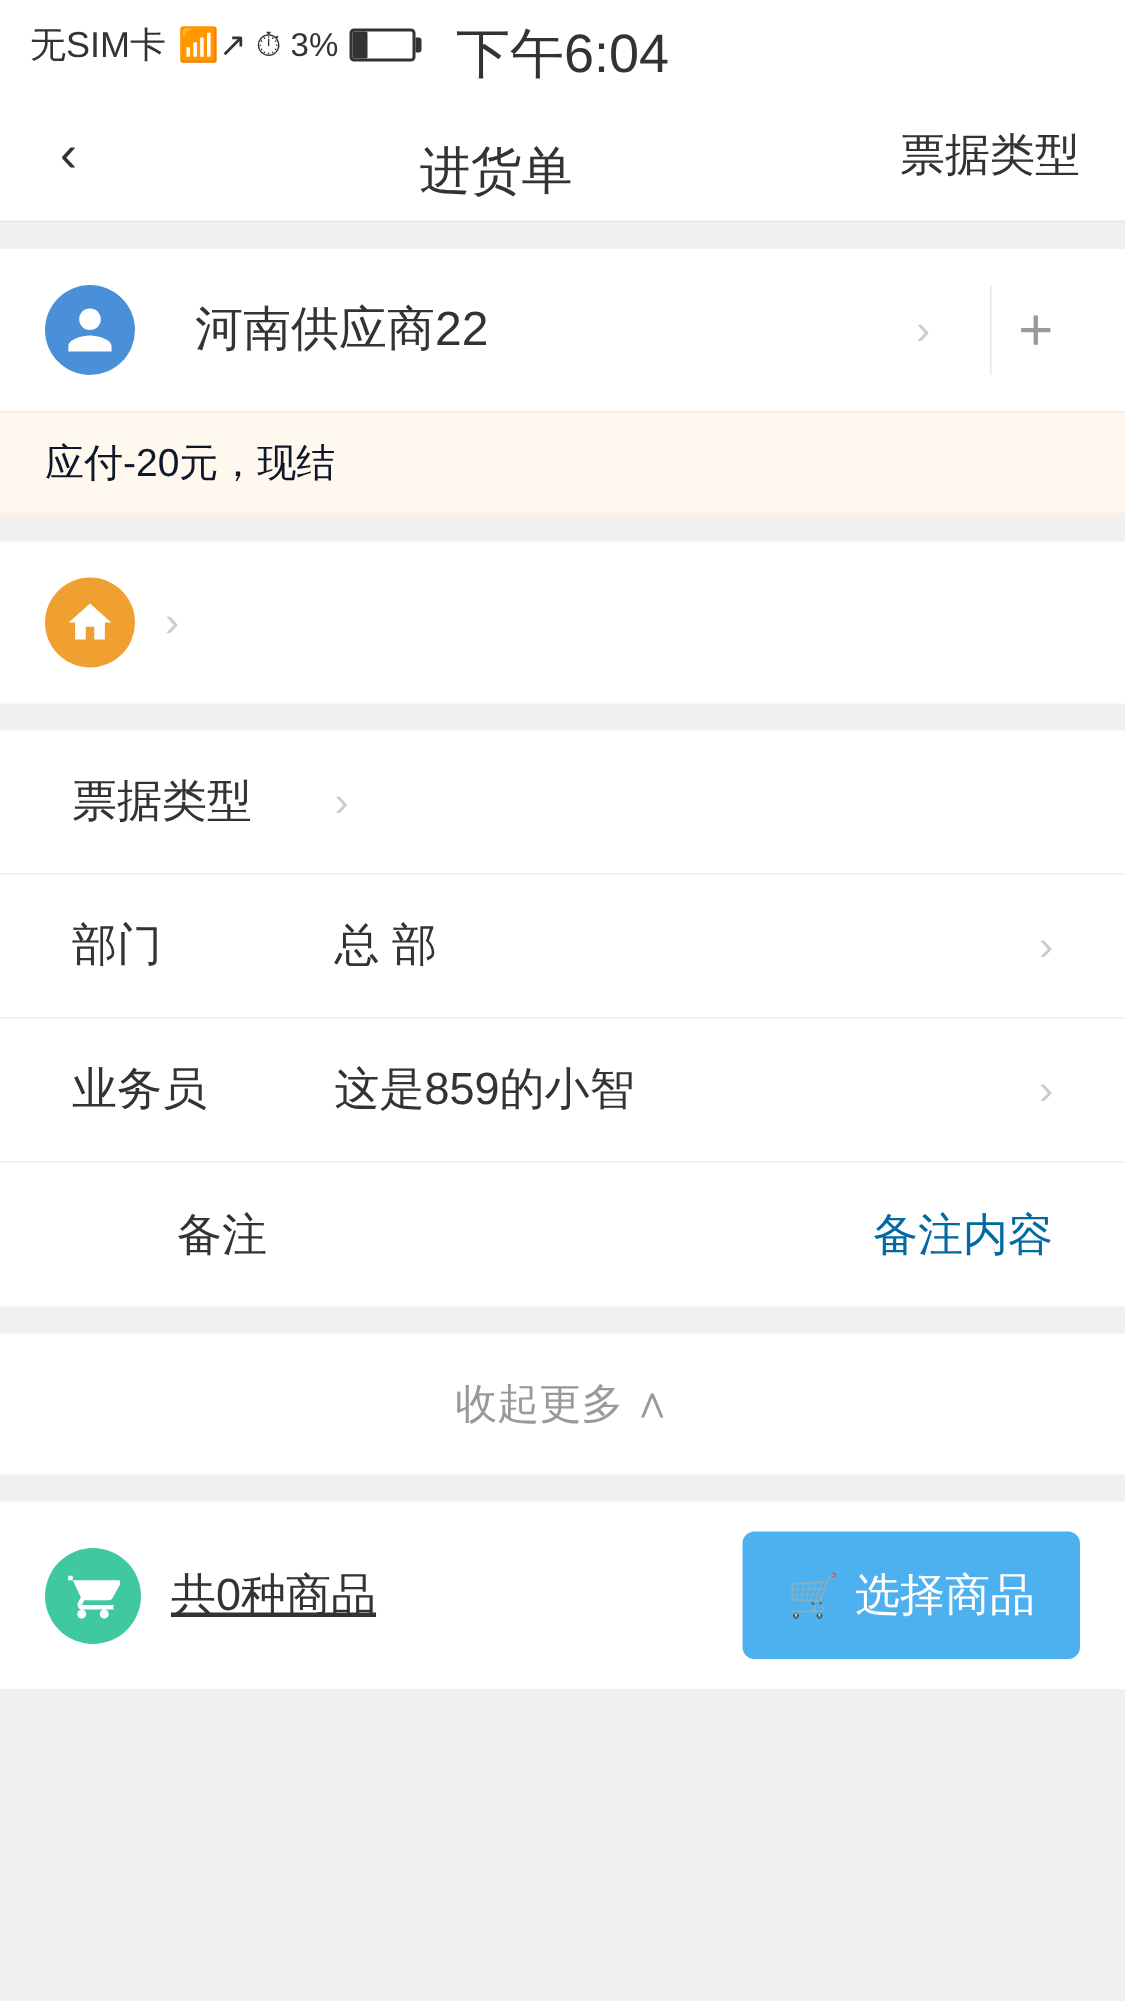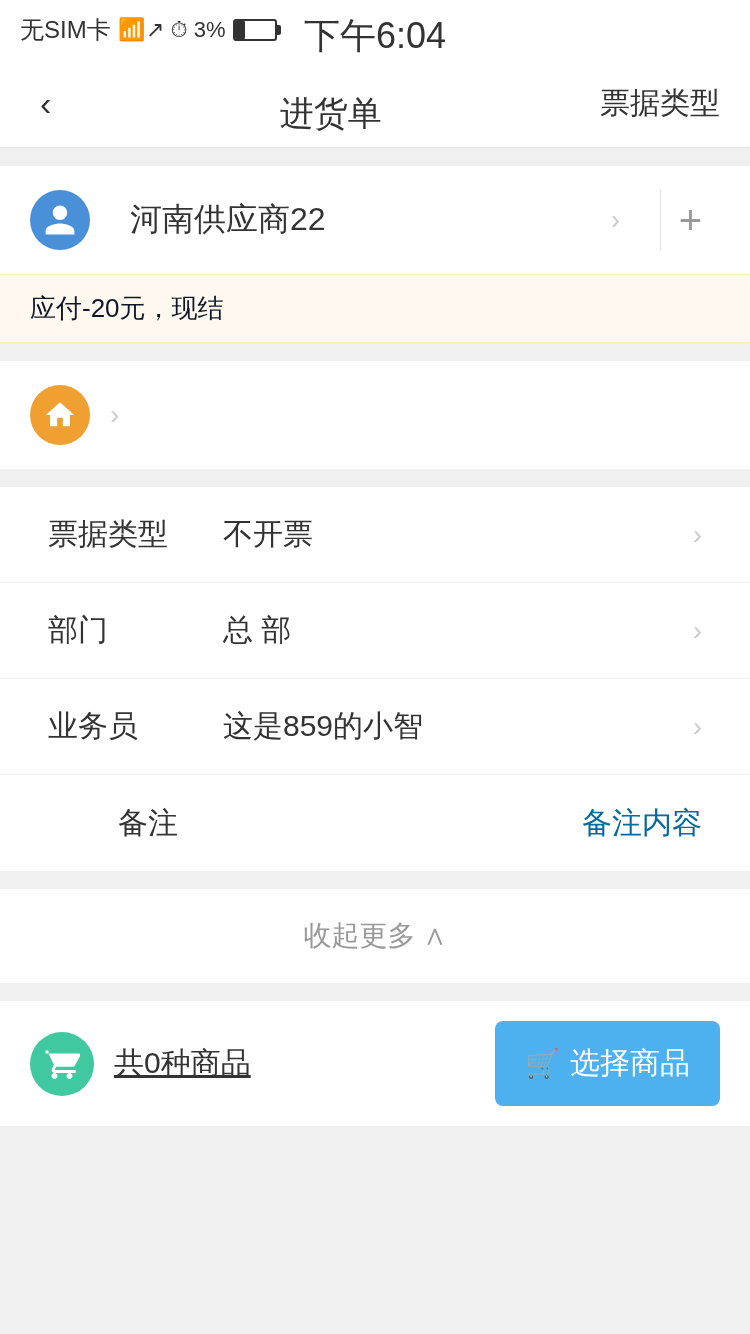--- a/index.html
+++ b/index.html
@@ -341,21 +341,20 @@
       </svg>
     </div>
     <span class="chevron-right">›</span>
   </div>
 </div>
 
 <div class="form-section">
 
   <div class="form-row">
     <span class="form-label">票据类型</span>
-    <span class="form-value">不开票</span>
     <span class="form-chevron">›</span>
   </div>
 
   <div class="form-row">
     <span class="form-label">部门</span>
     <span class="form-value">总 部</span>
     <span class="form-chevron">›</span>
   </div>
 
   <div class="form-row">

